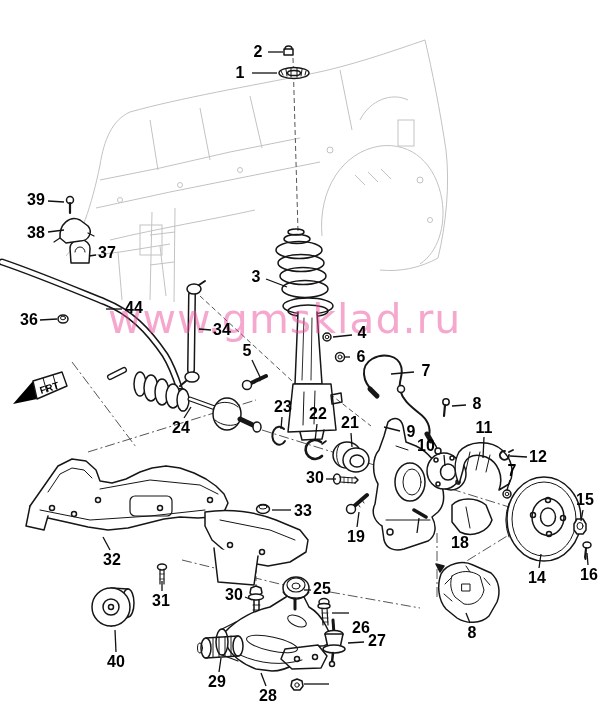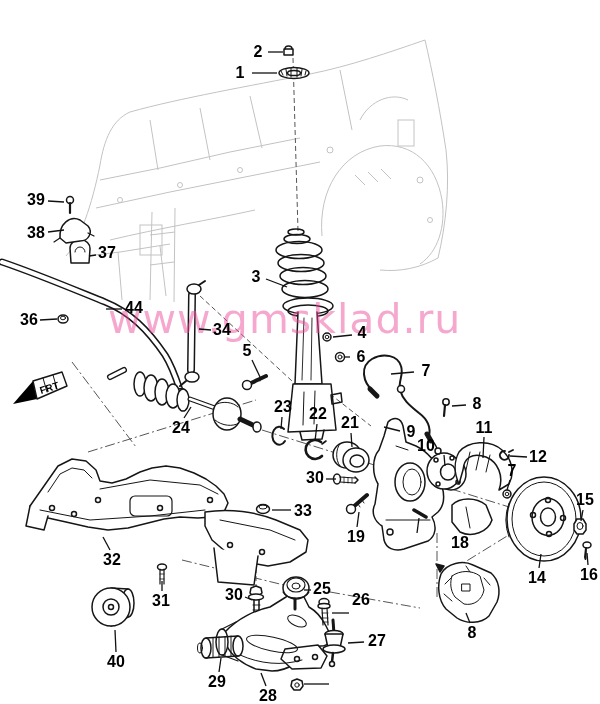--- a/index.html
+++ b/index.html
@@ -422,21 +422,21 @@
       <div class="callout" style="left: 589px; top: 575px;">16</div>
       <div class="callout" style="left: 472px; top: 633px;">8</div>
       <div class="callout" style="left: 416px; top: 543px; margin-left: 44px;">18</div>
       <div class="callout" style="left: 356px; top: 537px;">19</div>
       <div class="callout" style="left: 315px; top: 478px;">30</div>
       <div class="callout" style="left: 350px; top: 423px;">21</div>
       <div class="callout" style="left: 318px; top: 414px;">22</div>
       <div class="callout" style="left: 283px; top: 407px;">23</div>
       <div class="callout" style="left: 181px; top: 428px;">24</div>
       <div class="callout" style="left: 322px; top: 589px;">25</div>
-      <div class="callout" style="left: 361px; top: 600px; text-align: center;">26</div>
+      <div class="callout" style="left: 361px; top: 628px; text-align: center;">26</div>
       <div class="callout" style="left: 377px; top: 641px;">27</div>
       <div class="callout" style="left: 268px; top: 696px;">28</div>
       <div class="callout" style="left: 217px; top: 682px;">29</div>
       <div class="callout" style="left: 234px; top: 595px;">30</div>
       <div class="callout" style="left: 161px; top: 601px;">31</div>
       <div class="callout" style="left: 112px; top: 560px;">32</div>
       <div class="callout" style="left: 303px; top: 511px;">33</div>
       <div class="callout" style="left: 222px; top: 330px;">34</div>
       <div class="callout" style="left: 134px; top: 308px;">44</div>
       <div class="callout" style="left: 29px; top: 320px;">36</div>

